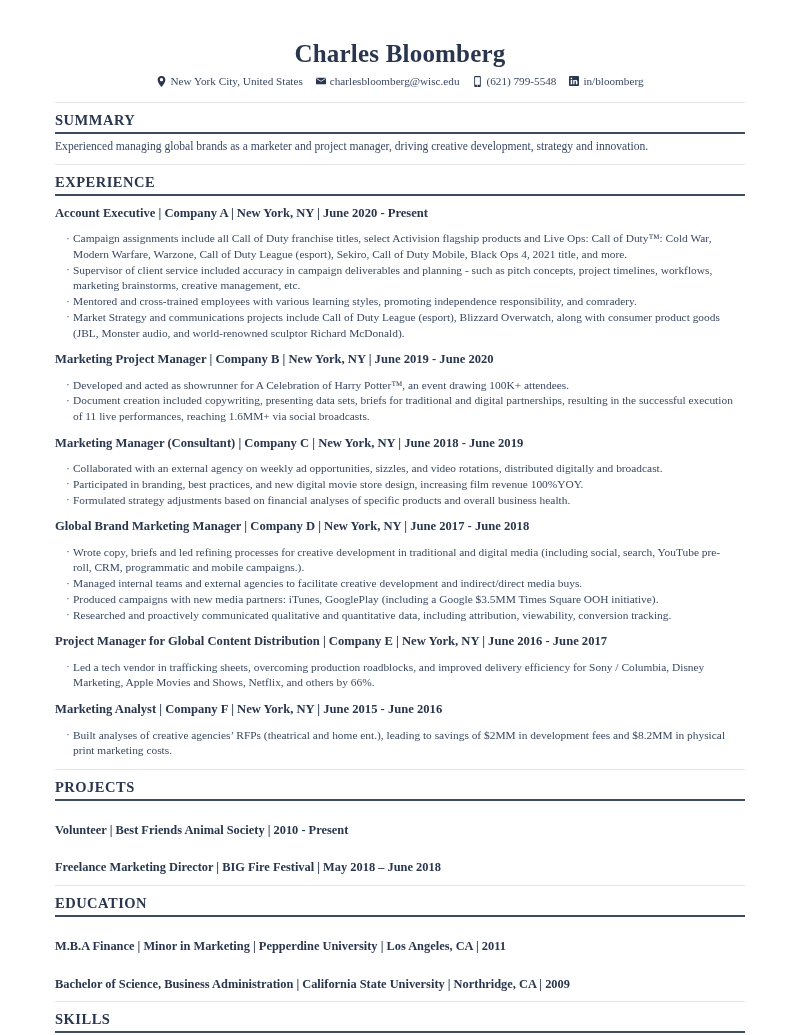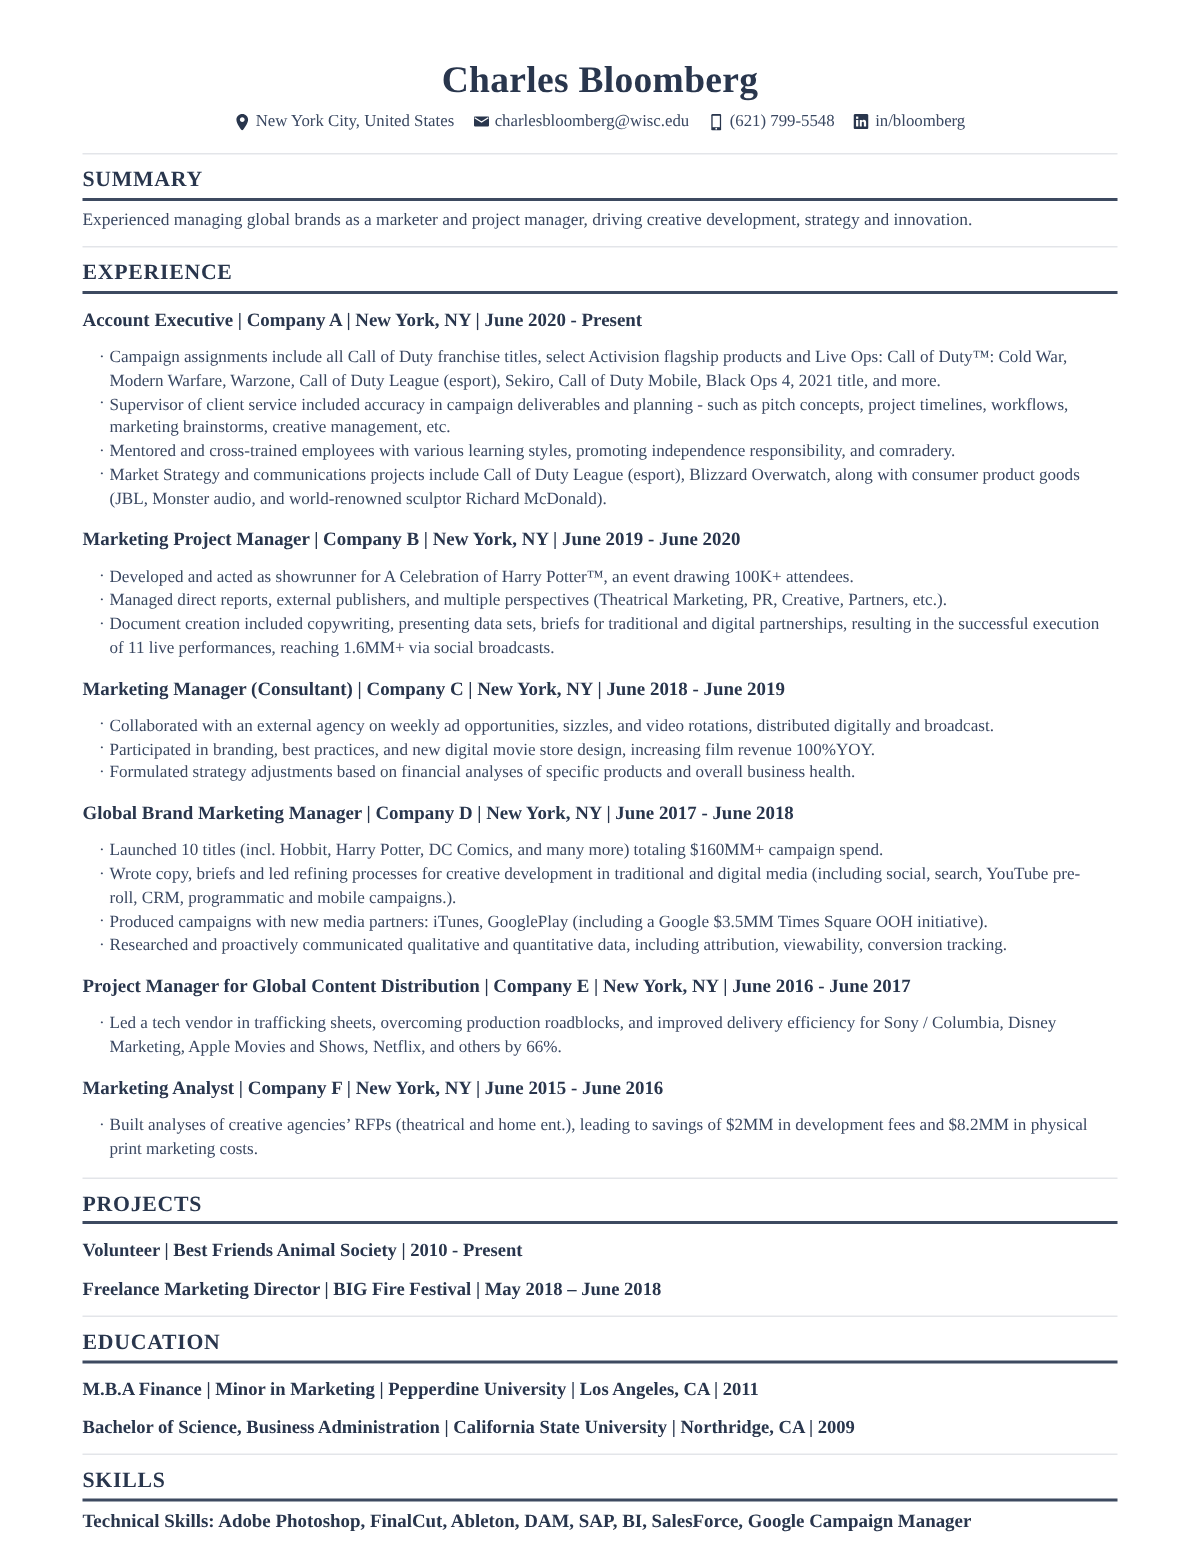--- a/index.html
+++ b/index.html
@@ -128,21 +128,21 @@
     top: -0.5px;
     color: #3a4862;
   }
 
   
   .entry-line {
     font-size: 12.4px;
     font-weight: bold;
     color: #29364d;
     line-height: 1.35;
-    margin-top: 9px;
+    margin-top: 21px;
   }
   .entry-line:first-of-type {
     margin-top: 4px;
   }
   .skills-line {
     font-size: 12.6px;
     font-weight: bold;
     color: #29364d;
     line-height: 1.35;
     margin-top: 4px;
@@ -221,39 +221,38 @@
         <li>Supervisor of client service included accuracy in campaign deliverables and planning - such as pitch concepts, project timelines, workflows, marketing brainstorms, creative management, etc.</li>
         <li>Mentored and cross-trained employees with various learning styles, promoting independence responsibility, and comradery.</li>
         <li>Market Strategy and communications projects include Call of Duty League (esport), Blizzard Overwatch, along with consumer product goods (JBL, Monster audio, and world-renowned sculptor Richard McDonald).</li>
       </ul>
     </div>
 
     <div class="job">
       <div class="job-heading">Marketing Project Manager | Company B | New York, NY | June 2019 - June 2020</div>
       <ul class="bullets">
         <li>Developed and acted as showrunner for A Celebration of Harry Potter™, an event drawing 100K+ attendees.</li>
-        <li>Managed direct reports, external publishers, and multiple perspectives (Theatrical Marketing, PR, Creative, Partners, etc.).</li>
         <li>Document creation included copywriting, presenting data sets, briefs for traditional and digital partnerships, resulting in the successful execution of 11 live performances, reaching 1.6MM+ via social broadcasts.</li>
       </ul>
     </div>
 
     <div class="job">
       <div class="job-heading">Marketing Manager (Consultant) | Company C | New York, NY | June 2018 - June 2019</div>
       <ul class="bullets">
         <li>Collaborated with an external agency on weekly ad opportunities, sizzles, and video rotations, distributed digitally and broadcast.</li>
         <li>Participated in branding, best practices, and new digital movie store design, increasing film revenue 100%YOY.</li>
         <li>Formulated strategy adjustments based on financial analyses of specific products and overall business health.</li>
       </ul>
     </div>
 
     <div class="job">
       <div class="job-heading">Global Brand Marketing Manager | Company D | New York, NY | June 2017 - June 2018</div>
       <ul class="bullets">
-        <li>Launched 10 titles (incl. Hobbit, Harry Potter, DC Comics, and many more) totaling $160MM+ campaign spend.</li>
         <li>Wrote copy, briefs and led refining processes for creative development in traditional and digital media (including social, search, YouTube pre-roll, CRM, programmatic and mobile campaigns.).</li>
+        <li>Managed internal teams and external agencies to facilitate creative development and indirect/direct media buys.</li>
         <li>Produced campaigns with new media partners: iTunes, GooglePlay (including a Google $3.5MM Times Square OOH initiative).</li>
         <li>Researched and proactively communicated qualitative and quantitative data, including attribution, viewability, conversion tracking.</li>
       </ul>
     </div>
 
     <div class="job">
       <div class="job-heading">Project Manager for Global Content Distribution | Company E | New York, NY | June 2016 - June 2017</div>
       <ul class="bullets">
         <li>Led a tech vendor in trafficking sheets, overcoming production roadblocks, and improved delivery efficiency for Sony / Columbia, Disney Marketing, Apple Movies and Shows, Netflix, and others by 66%.</li>
       </ul>

